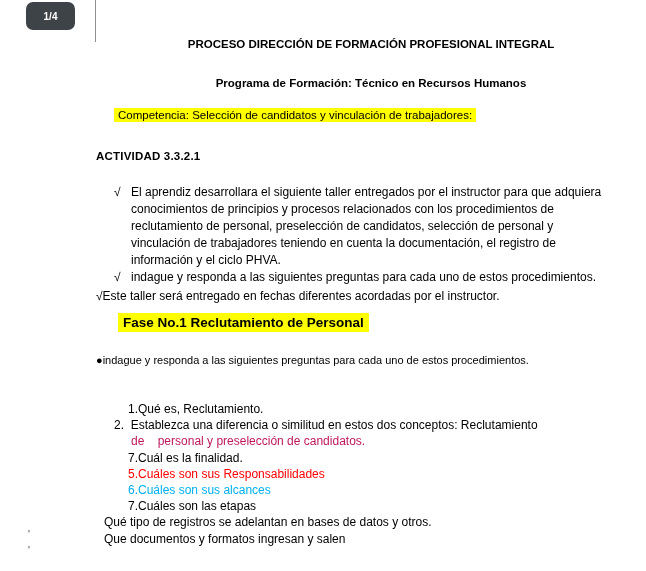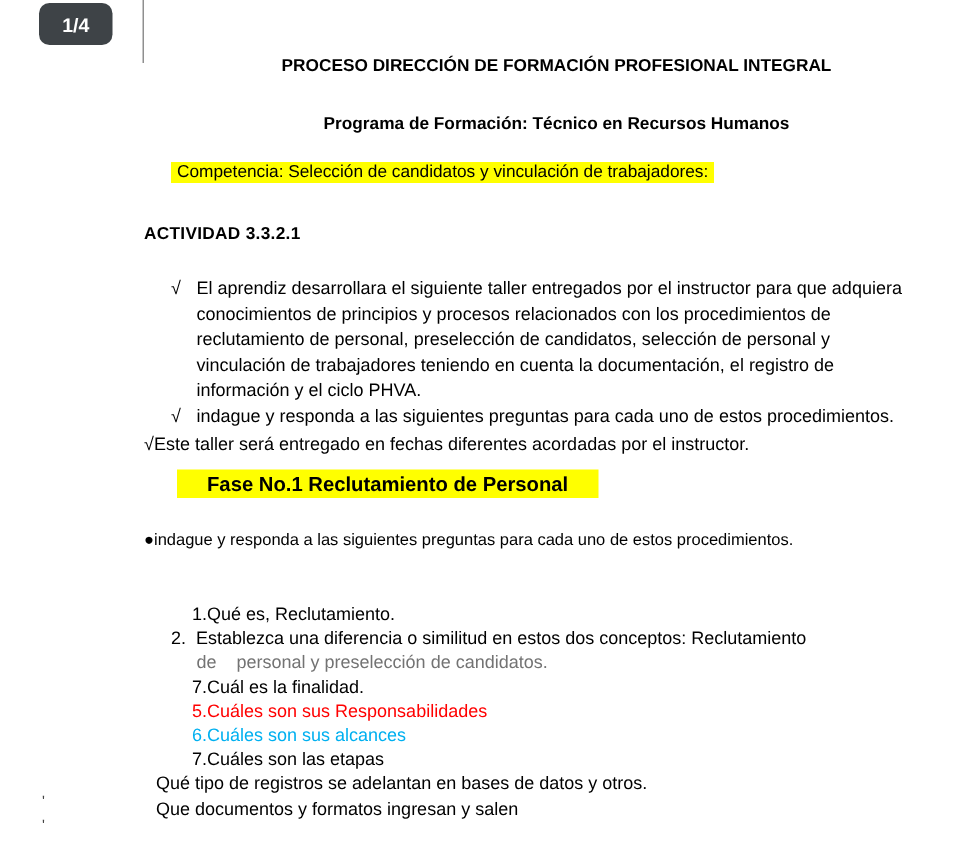--- a/index.html
+++ b/index.html
@@ -10,21 +10,21 @@
     color:#000000;
     overflow:hidden;
     position:relative;
   }
   .screen { position:relative; width:646px; height:571px; background:#ffffff; }
 
   .badge {
     position:absolute; left:26px; top:2px; width:49px; height:28px;
     background:#3E4347; color:#ffffff; border-radius:7px;
     display:flex; align-items:center; justify-content:center;
-    font-size:13px; font-weight:bold;
+    font-size:10px; font-weight:bold;
   }
   .edge-line { position:absolute; left:95px; top:0; width:1px; height:42px; background:#8f8f8f; }
 
   .page { position:absolute; left:96px; top:0; width:550px; height:571px; font-size:12px; }
 
   .title    { position:absolute; top:38px; left:0; width:100%; text-align:center; font-weight:bold; font-size:11.5px; }
   .subtitle { position:absolute; top:77px; left:0; width:100%; text-align:center; font-weight:bold; font-size:11.5px; }
 
   .hl { background:#FFFF00; padding:1px 4px; }
 
@@ -35,21 +35,21 @@
 
   .bullets { position:absolute; top:184px; left:18px; width:532px; line-height:17px; font-size:12px; }
   .bullet  { display:flex; }
   .marker  { flex:0 0 17px; width:17px; }
   .b1 .btext { max-width:473px; }
   .b2 .btext { white-space:nowrap; }
 
   .note { position:absolute; top:289px; left:0; font-size:12px; }
 
   .fase-row { position:absolute; top:315px; left:22px; font-size:13.5px; font-weight:bold; }
-  .fase-row .hl { padding:2px 20px; }
+  .fase-row .hl { padding:2px 5px; }
 
   .intro { position:absolute; top:354px; left:0; font-size:11px; }
 
   .questions { position:absolute; top:401px; left:0; width:532px; line-height:16.2px; font-size:12px; }
   .q    { white-space:pre-wrap;margin-left:32px; }
   .ind1 { margin-left:18px; }
   .ind2 { margin-left:35px; }
   .sub  { margin-left:8px; }
 
   .tick { position:absolute; left:28px; font-size:10px; color:#444444; }
@@ -95,21 +95,21 @@
 
     <div class="fase-row">
       <span class="hl">Fase No.1 Reclutamiento de Personal</span>
     </div>
 
     <div class="intro">●indague y responda a las siguientes preguntas para cada uno de estos procedimientos.</div>
 
     <div class="questions">
       <div class="q" style="color: rgb(0, 0, 0);">1.Qué es, Reclutamiento.</div>
       <div class="q ind1" style="color: rgb(0, 0, 0);">2.  Establezca una diferencia o similitud en estos dos conceptos: Reclutamiento</div>
-      <div class="q ind2" style="color: #737373;">de    personal y preselección de candidatos.</div>
+      <div class="q ind2" style="color: #be185d;">de    personal y preselección de candidatos.</div>
       <div class="q" style="color: rgb(0, 0, 0);">7.Cuál es la finalidad.</div>
       <div class="q" style="color: rgb(255, 0, 0);">5.Cuáles son sus Responsabilidades</div>
       <div class="q" style="color: rgb(0, 176, 240);">6.Cuáles son sus alcances</div>
       <div class="q" style="color: rgb(0, 0, 0);">7.Cuáles son las etapas</div>
       <div class="q sub" style="color: rgb(0, 0, 0);">Qué tipo de registros se adelantan en bases de datos y otros.</div>
       <div class="q sub" style="color: rgb(0, 0, 0);">Que documentos y formatos ingresan y salen</div>
     </div>
 
   </main>
 </div>

